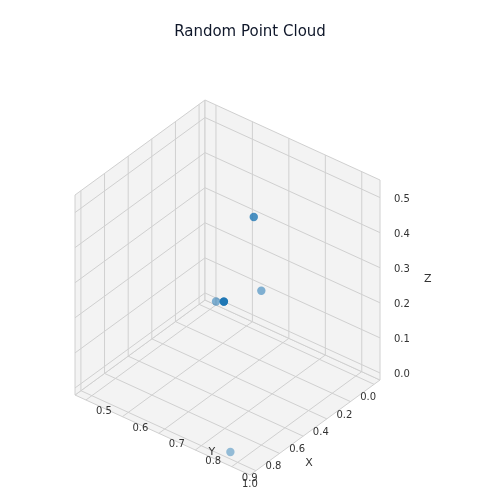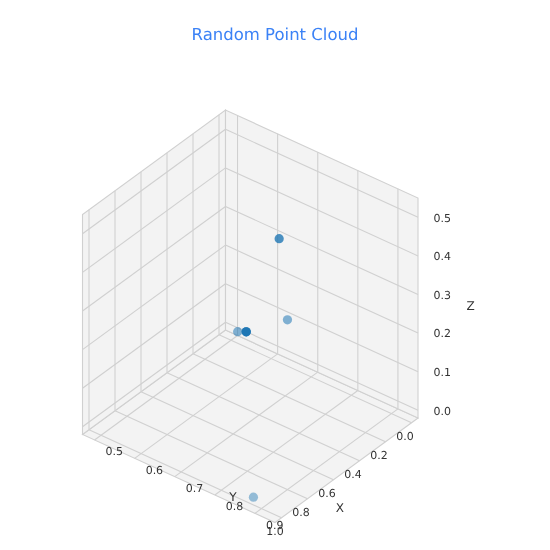--- a/index.html
+++ b/index.html
@@ -16,21 +16,21 @@
     width: 500px;
     height: 500px;
   }
   .title {
     position: absolute;
     top: 22px;
     left: 0;
     width: 500px;
     text-align: center;
     font-size: 15px;
-    color: #3b82f6;
+    color: #0f172a;
   }
   svg.plot {
     position: absolute;
     left: 0;
     top: 0;
     width: 500px;
     height: 500px;
   }
   .tick-label {
     font-size: 10px;

